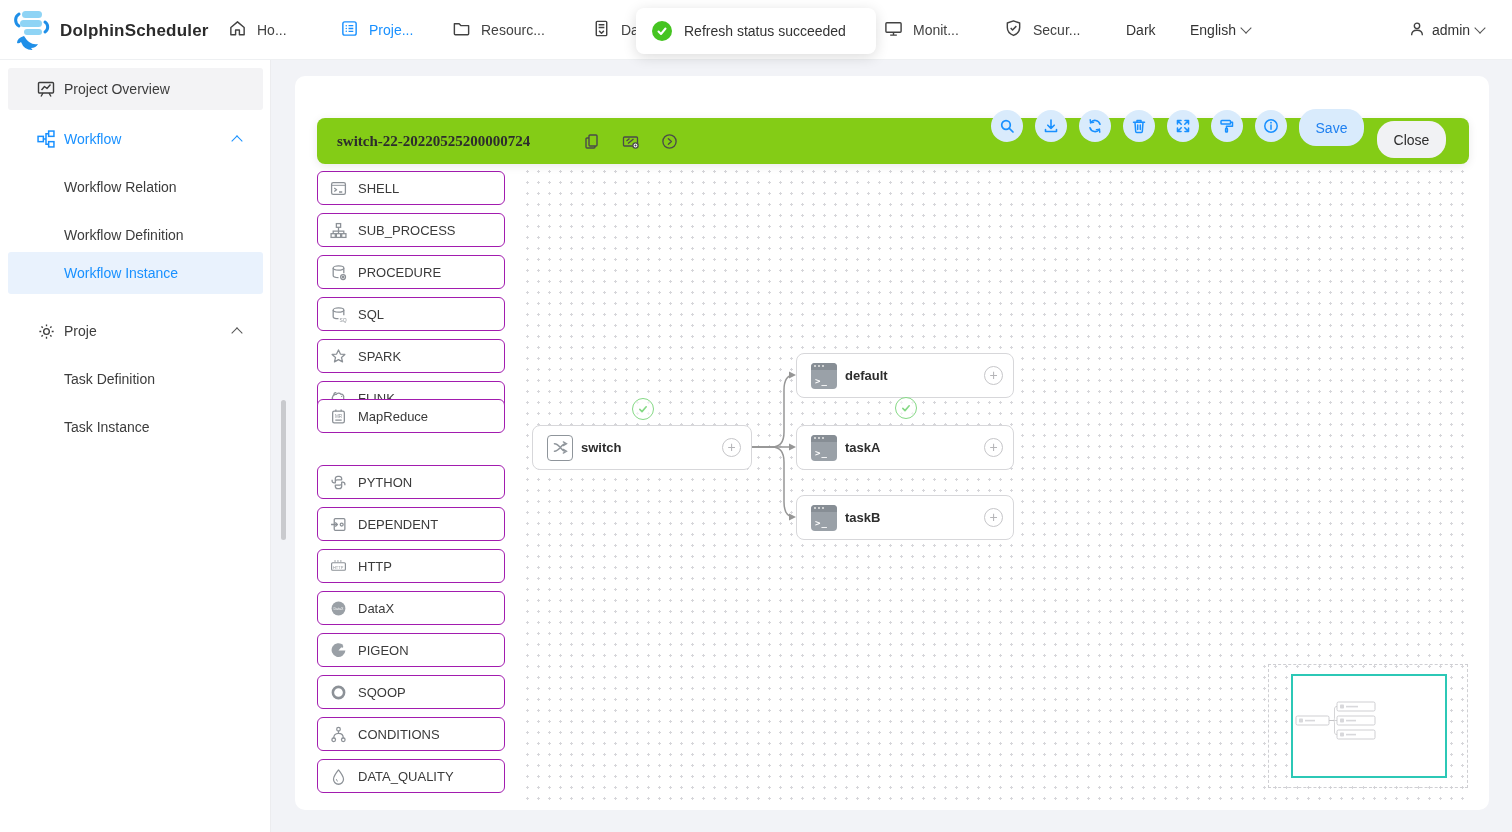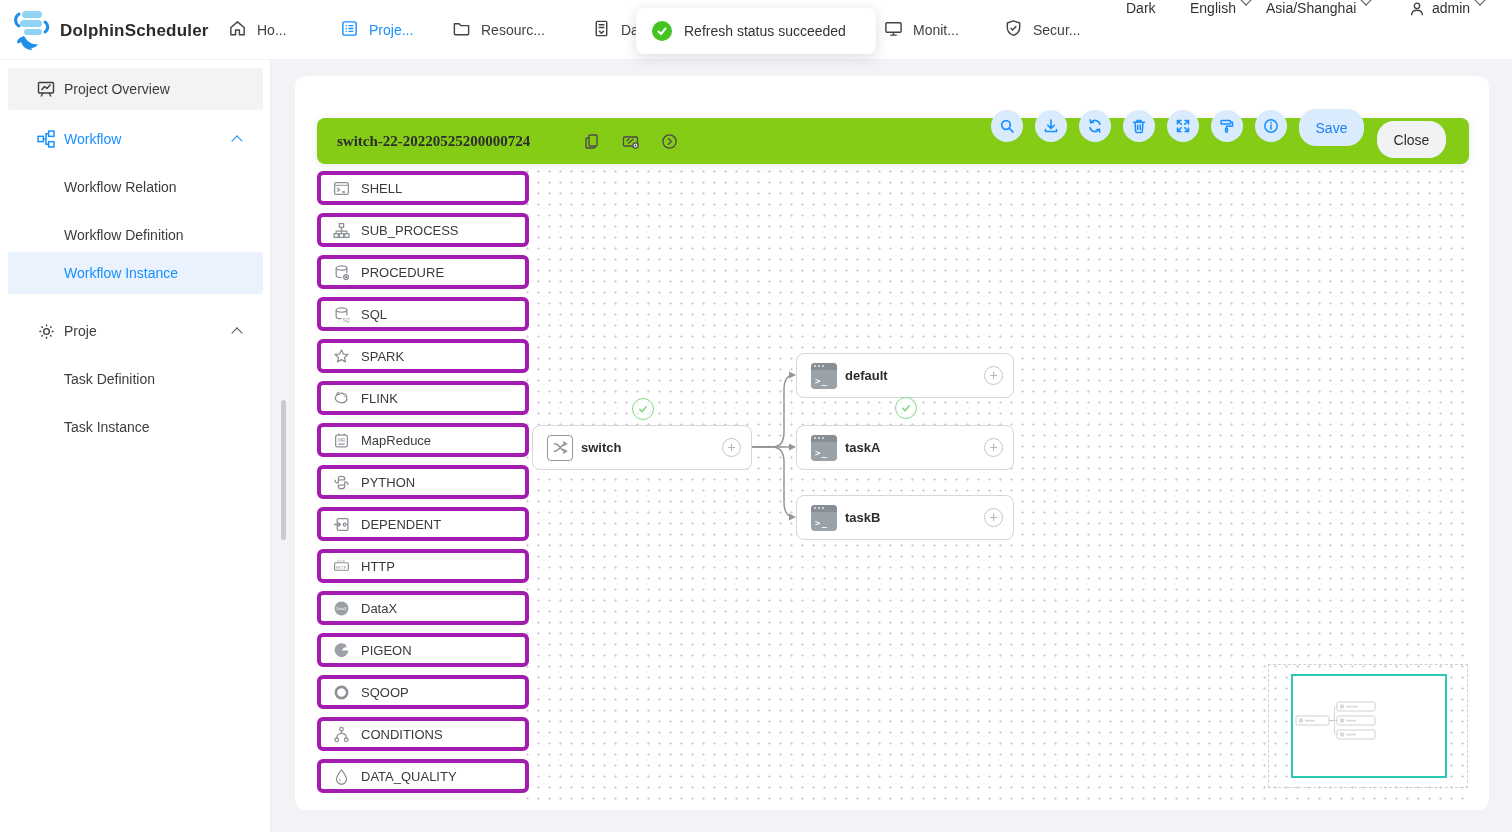--- a/index.html
+++ b/index.html
@@ -9,21 +9,21 @@
 
   
   .navbar { position:absolute; left:0; top:0; width:1512px; height:60px;
     background:#fff; border-bottom:1px solid #eef0f2; display:flex; align-items:center; z-index:5; }
   .brand { position:absolute; left:12px; top:8px; display:flex; align-items:center; gap:8px; }
   .brand-name { font-size:17px; font-weight:700; color:#2b2b2b; letter-spacing:.2px; }
   .nav-item { position:absolute; top:0; height:60px; display:flex; align-items:center; gap:10px;
     font-size:14px; color:#424242; cursor:pointer; white-space:nowrap;text-align:center; }
   .nav-item.active { color:#1890ff; }
   .nav-item svg { flex:0 0 auto; }
-  .nav-right-text { position:absolute; top:0; height:60px; display:flex; 
+  .nav-right-text { position:absolute; top:0; height:60px; display:flex; align-items:center;
     font-size:14px; color:#333; gap:6px; cursor:pointer; }
   .chev { width:8px; height:8px; border-right:1.6px solid #555; border-bottom:1.6px solid #555;
     transform:rotate(45deg); margin-top:-4px; display:inline-block; }
   .chev.up { transform:rotate(-135deg); margin-top:4px; }
   .chev.blue { border-color:#1890ff; }
 
   
   .toast { position:absolute; left:636px; top:8px; width:240px; height:46px; background:#fff;
     border-radius:8px; box-shadow:0 3px 14px rgba(0,0,0,.14); display:flex; align-items:center;
     gap:12px; padding:0 16px; z-index:20; }
@@ -57,22 +57,22 @@
     font-size:15px; font-weight:700; color:#2d2d2d; }
   .t-icon { position:absolute; top:15px; width:17px; height:17px; cursor:pointer; }
   .circle-btn { position:absolute; top:110px; width:32px; height:32px; border-radius:50%;
     background:#d9ebfc; display:flex; align-items:center; justify-content:center; cursor:pointer; z-index:4; }
   .pill-btn { position:absolute; top:109px; height:37px; border-radius:17px; border:none;
     font-size:14px; cursor:pointer; z-index:4; font-family:"Liberation Sans",sans-serif; }
   .pill-save { left:1299px; width:65px; background:#d9ebfc; color:#1f80f0; }
   .pill-close { left:1377px; width:69px; background:#f1f2f4; color:#2d2d2d;margin-top:12px; }
 
   
-  .task-card { position:absolute; left:317px; width:212px; height:34px; background:#fff;
-    border:4px solid #a21caf; border-radius:6px; display:flex; align-items:center; z-index:3;
+  .task-card { position:absolute; left:317px; width:188px; height:34px; background:#fff;
+    border:1px solid #a21caf; border-radius:6px; display:flex; align-items:center; z-index:3;
     cursor:grab; }
   .task-card .tt-icon { position:absolute; left:12px; width:17px; height:17px; display:flex;
     align-items:center; justify-content:center; color:#8c9197; }
   .task-card .tt-label { position:absolute; left:40px; font-size:13px; color:#3a3a3a; }
 
   
   .canvas-dots { position:absolute; left:522px; top:166px; width:946px; height:638px;
     background-image:radial-gradient(#d6d6da 1px, transparent 1.3px);
     background-size:11px 11px; z-index:1; }
   .dag-node { position:absolute; height:45px; background:#fff; border:1px solid #d7d7da;
@@ -180,24 +180,20 @@
     <span>Secur...</span>
   </div>
 
   <div class="nav-right-text" style="left:1126px">
     <span>Dark</span>
   </div>
   <div class="nav-right-text" style="left:1190px">
     <span>English</span>
     <span class="chev"></span>
   </div>
-  <div class="nav-right-text" style="left:1266px">
-    <span>Asia/Shanghai</span>
-    <span class="chev"></span>
-  </div>
   <div class="nav-right-text" style="left:1408px">
     <span>
       <svg width="18" height="18" viewBox="0 0 20 20" fill="none" stroke="#424242" stroke-width="1.5">
           <circle cx="10" cy="6.5" r="3"></circle>
           <path d="M4 17 c0 -3.6 2.6 -5.6 6 -5.6 s6 2 6 5.6"></path>
         </svg>
     </span>
     <span>admin</span>
     <span class="chev"></span>
   </div>
@@ -406,21 +402,21 @@
 <div class="task-card" style="top:381px">
   <span class="tt-icon">
       <svg width="17" height="17" viewBox="0 0 16 16" fill="none" stroke="#8c9197" stroke-width="1.2" stroke-linejoin="round">
         <path d="M2.5 9 c-1 -2.5 .8 -5 3.4 -4.8 c.8 -1.6 3.4 -1.7 4.3 -.2 c2 -.2 3.3 1.6 2.6 3.4 c1 2.4 -1.2 4.6 -4.3 4.6 c-2.8 0 -5 -1 -6 -3 z"></path>
         <circle cx="11" cy="6" r="0.6" fill="#8c9197" stroke="none"></circle>
         <path d="M4 5 C3 3.5 4.5 2 6 2.6"></path>
       </svg>
     </span>
   <span class="tt-label">FLINK</span>
 </div>
-<div class="task-card" style="top:423px">
+<div class="task-card" style="top:399px">
   <span class="tt-icon">
       <svg width="17" height="17" viewBox="0 0 16 16" fill="none" stroke="#8c9197" stroke-width="1.2">
         <rect x="2.5" y="3" width="11" height="11" rx="1.5"></rect>
         <path d="M5.5 3 V1.5 M10.5 3 V1.5 M5 11.5 h6"></path>
         <text x="4.6" y="9.4" font-size="4.4" fill="#8c9197" stroke="none" font-family="Liberation Sans,sans-serif">MR</text>
       </svg>
     </span>
   <span class="tt-label">MapReduce</span>
 </div>
 <div class="task-card" style="top:465px">

